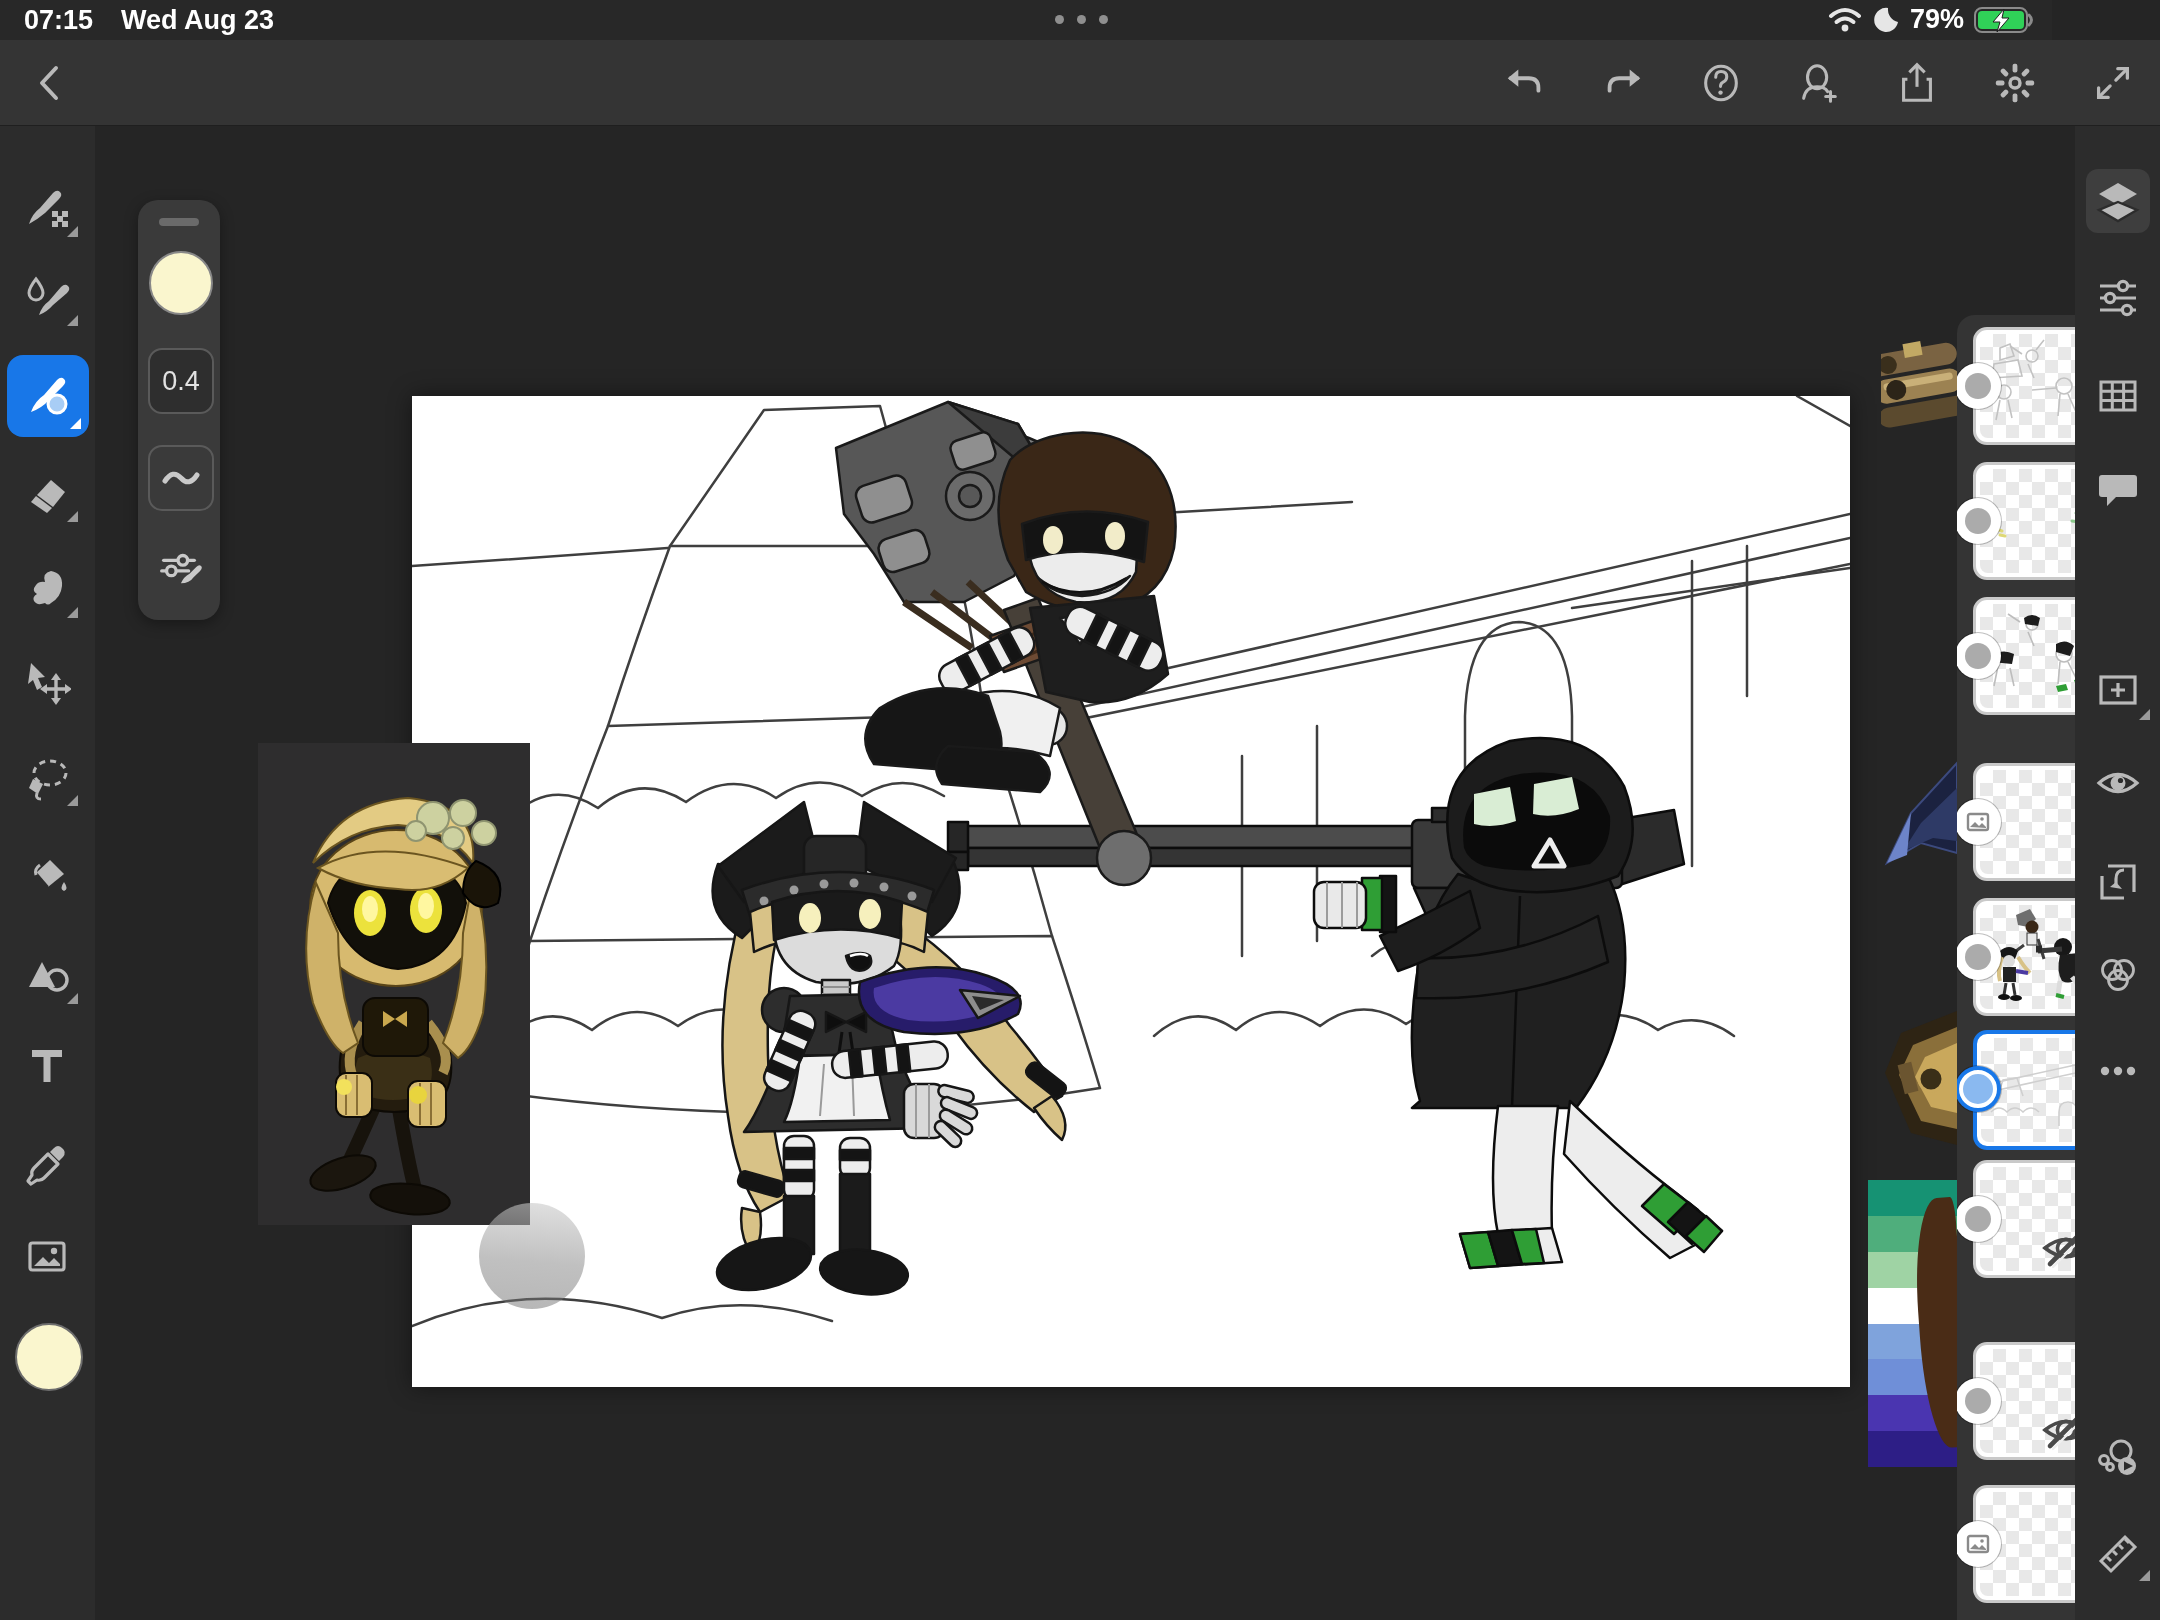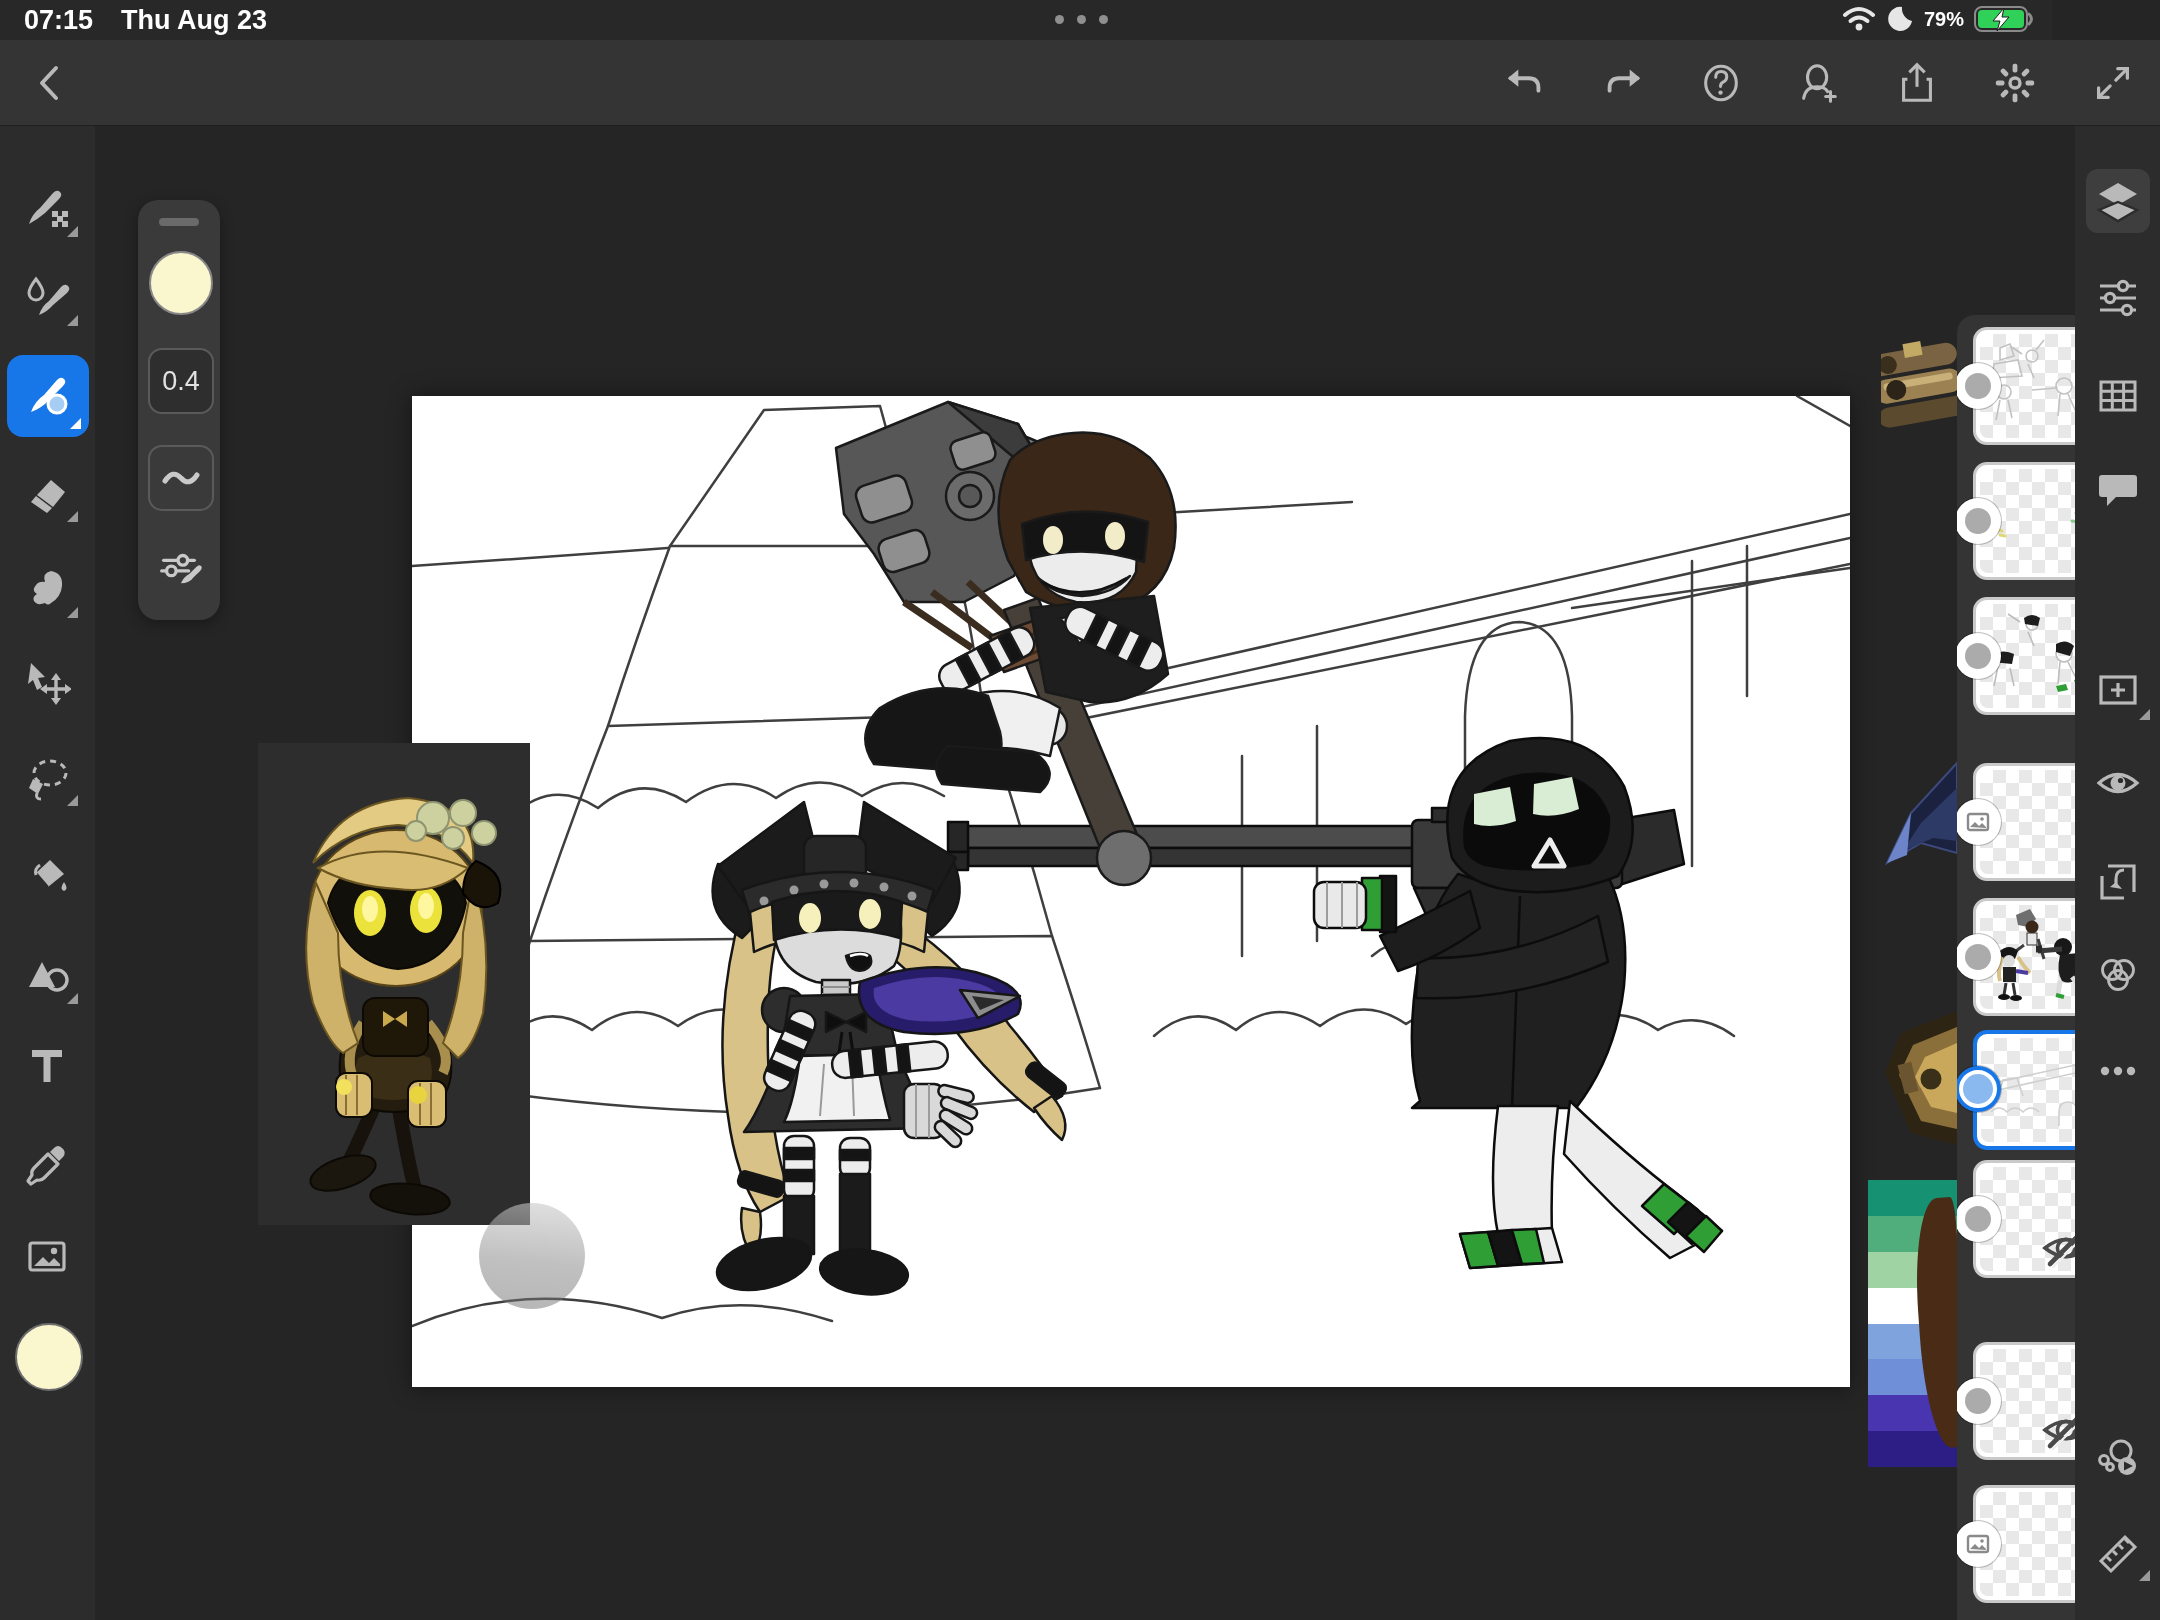--- a/index.html
+++ b/index.html
@@ -10,21 +10,21 @@
   }
   .abs{position:absolute;}
   .icon{display:inline-flex;align-items:center;justify-content:center;}
   .icon svg{display:block;}
 
   
   #status-bar{left:0;top:0;width:2052px;height:40px;background:#282828;z-index:40;}
   #status-left{left:24px;top:5px;display:flex;gap:28px;color:#fff;font-size:27px;font-weight:700;}
   #status-center{left:1055px;top:15px;display:flex;gap:13px;}
   #status-center i{width:9px;height:9px;border-radius:50%;background:#8f8f8f;display:block;}
-  #status-right{right:16px;top:4px;display:flex;align-items:center;gap:10px;color:#fff;font-size:20px;font-weight:700;}
+  #status-right{right:16px;top:4px;display:flex;align-items:center;gap:10px;color:#fff;font-size:27px;font-weight:700;}
 
   
   #title-bar{left:0;top:40px;width:2160px;height:85px;background:#343434;z-index:39;border-bottom:1px solid #1f1f1f;}
   #back-btn{left:28px;top:20px;width:46px;height:46px;}
   #title-group{left:50%;top:0;height:85px;transform:translateX(-46%);display:flex;align-items:center;gap:26px;}
   #doc-title{color:#d6d6d6;font-size:31px;letter-spacing:.2px;white-space:nowrap;}
   #zoom-badge{background:#3f3f3f;color:#c9c9c9;font-size:25px;border-radius:9px;padding:8px 18px;margin-left:16px;}
   #title-actions{right:24px;top:0;height:85px;display:flex;align-items:center;gap:52px;}
   .tb-action{width:46px;height:46px;cursor:pointer;}
 
@@ -86,21 +86,21 @@
   #peach-squiggle{position:absolute;right:2px;top:150px;width:12px;height:40px;border:3px solid #e86060;border-radius:50%;border-top-color:transparent;transform:rotate(20deg);}
   #pink-bottom{position:absolute;left:0;bottom:0;width:100%;height:58px;background:#ff9dc6;}
   #signature{position:absolute;left:-26px;bottom:64px;color:#9a9a9a;font-size:17px;font-style:italic;white-space:nowrap;transform:rotate(-2deg);}
 </style>
 </head>
 <body>
 
 <div id="status-bar" class="abs">
   <div id="status-left" class="abs">
     <span>07:15</span>
-    <span>Thu Aug 23</span>
+    <span>Wed Aug 23</span>
   </div>
   <div id="status-center" class="abs">
       <i></i>
       <i></i>
       <i></i>
     </div>
   <div id="status-right" class="abs">
     <span class="icon">
       <svg width="34" height="26" viewBox="0 0 34 26">
           <path d="M3 9 Q17 -3 31 9" fill="none" stroke="#e6e6e6" stroke-width="4" stroke-linecap="round"></path>

